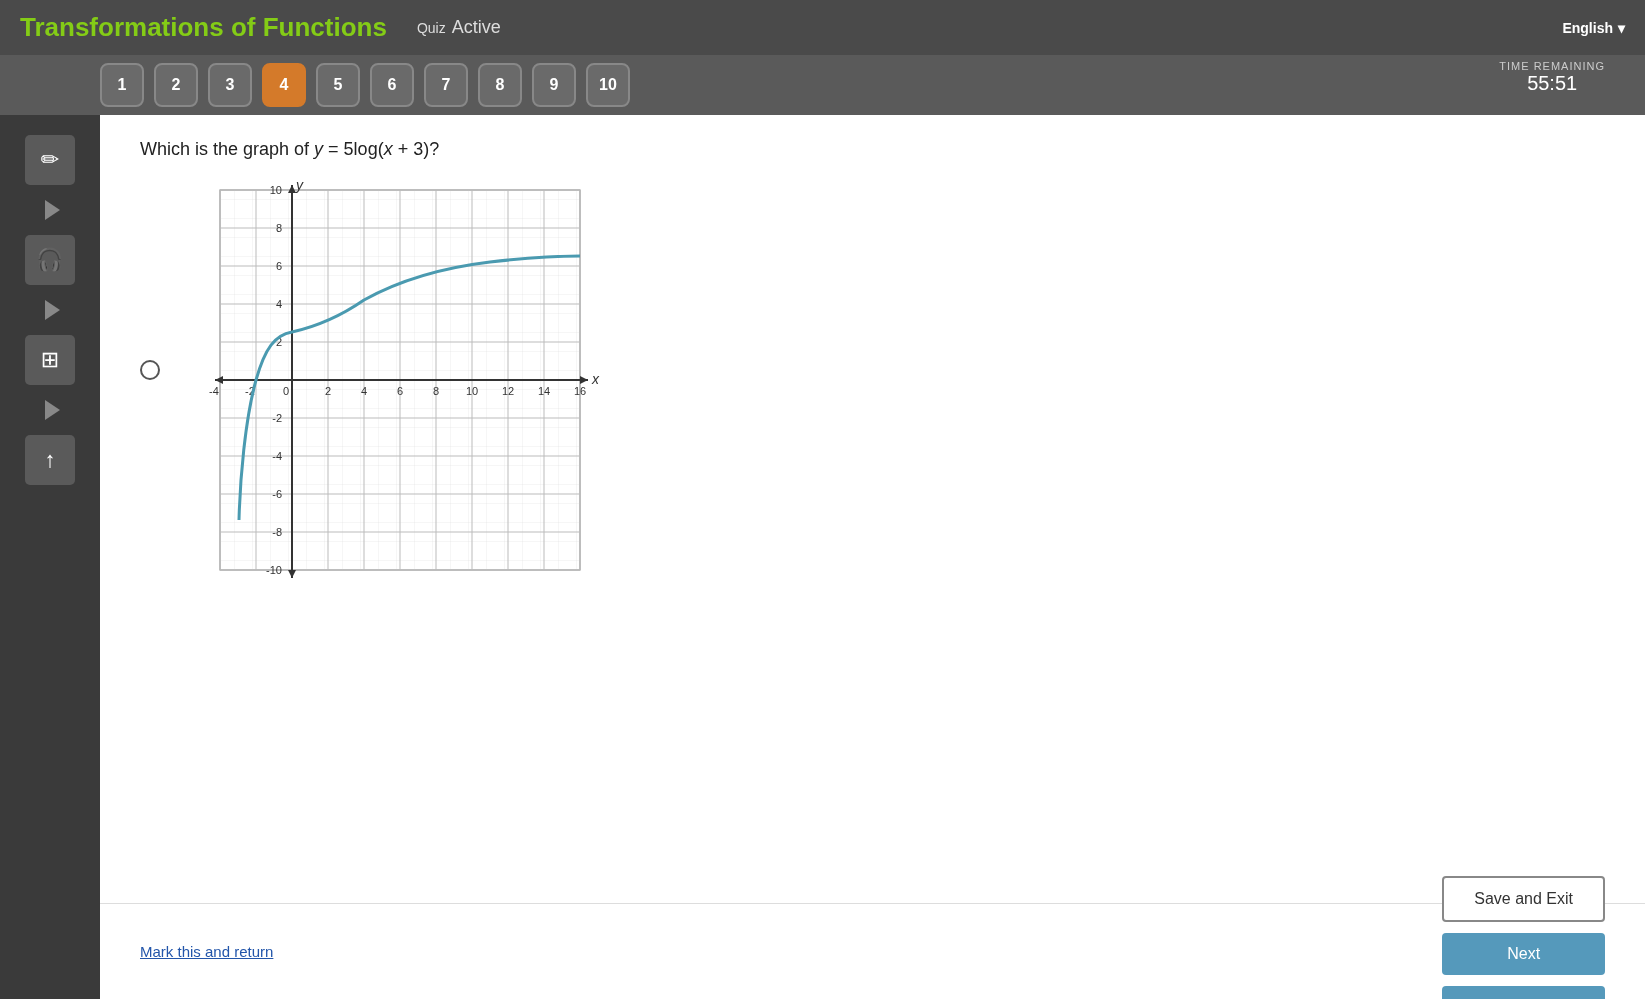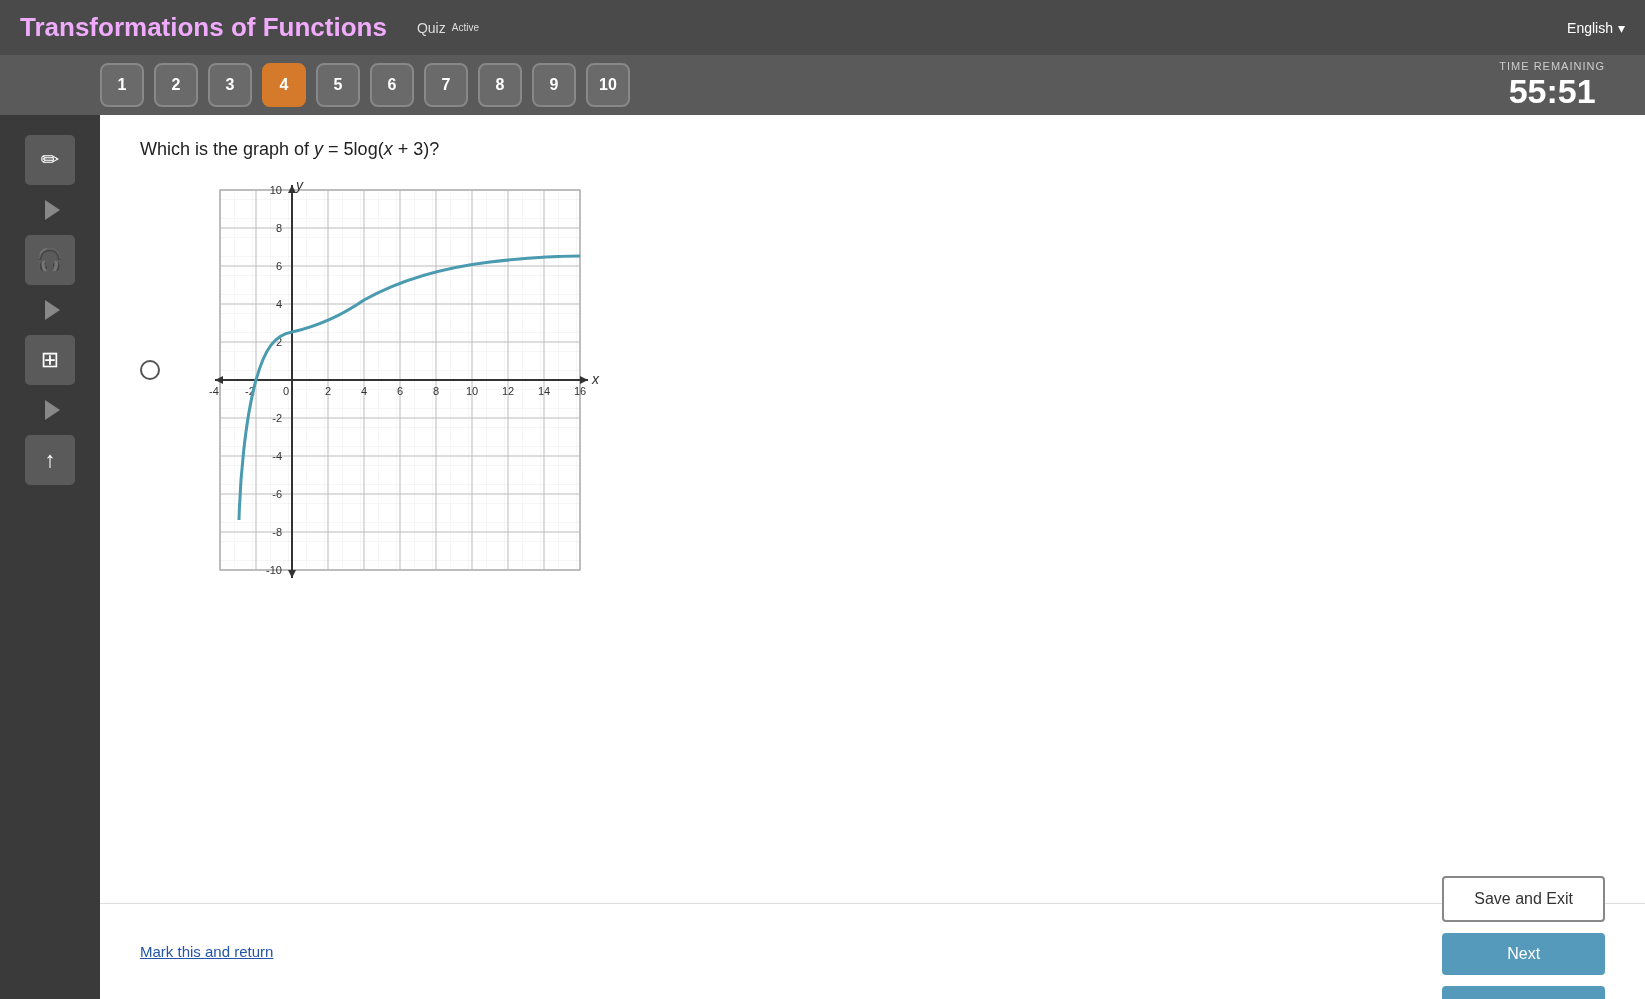--- a/index.html
+++ b/index.html
@@ -15,47 +15,48 @@
     
     .top-bar {
       background: #4a4a4a;
       height: 55px;
       display: flex;
       align-items: center;
       padding: 0 20px;
       position: relative;
     }
     .top-title {
-      color: #f0abfc;
+      color: #84cc16;
       font-size: 26px;
       font-weight: bold;
       margin-right: 30px;
     }
     .quiz-label {
       color: #ddd;
       font-size: 14px;
       margin-right: 6px;
     }
     .active-label {
       color: #ddd;
-      font-size: 10px;
+      font-size: 18px;
     }
     .english-btn {
       position: absolute;
       right: 20px;
       top: 50%;
       transform: translateY(-50%);
       color: white;
       font-size: 14px;
       background: none;
       border: none;
       cursor: pointer;
       display: flex;
       align-items: center;
       gap: 5px;
+      font-weight: bold;
     }
 
     
     .nav-row {
       background: #5a5a5a;
       height: 60px;
       display: flex;
       align-items: center;
       padding: 0 100px;
       gap: 10px;
@@ -85,22 +86,22 @@
       top: 60px;
       text-align: center;
       color: white;
     }
     .time-label {
       font-size: 11px;
       letter-spacing: 1px;
       color: #ccc;
     }
     .time-value {
-      font-size: 34px;
-      font-weight: bold;
+      font-size: 20px;
+      font-weight: normal;
       color: white;
     }
 
     
     .left-sidebar {
       position: absolute;
       left: 0;
       top: 115px;
       width: 100px;
       display: flex;

